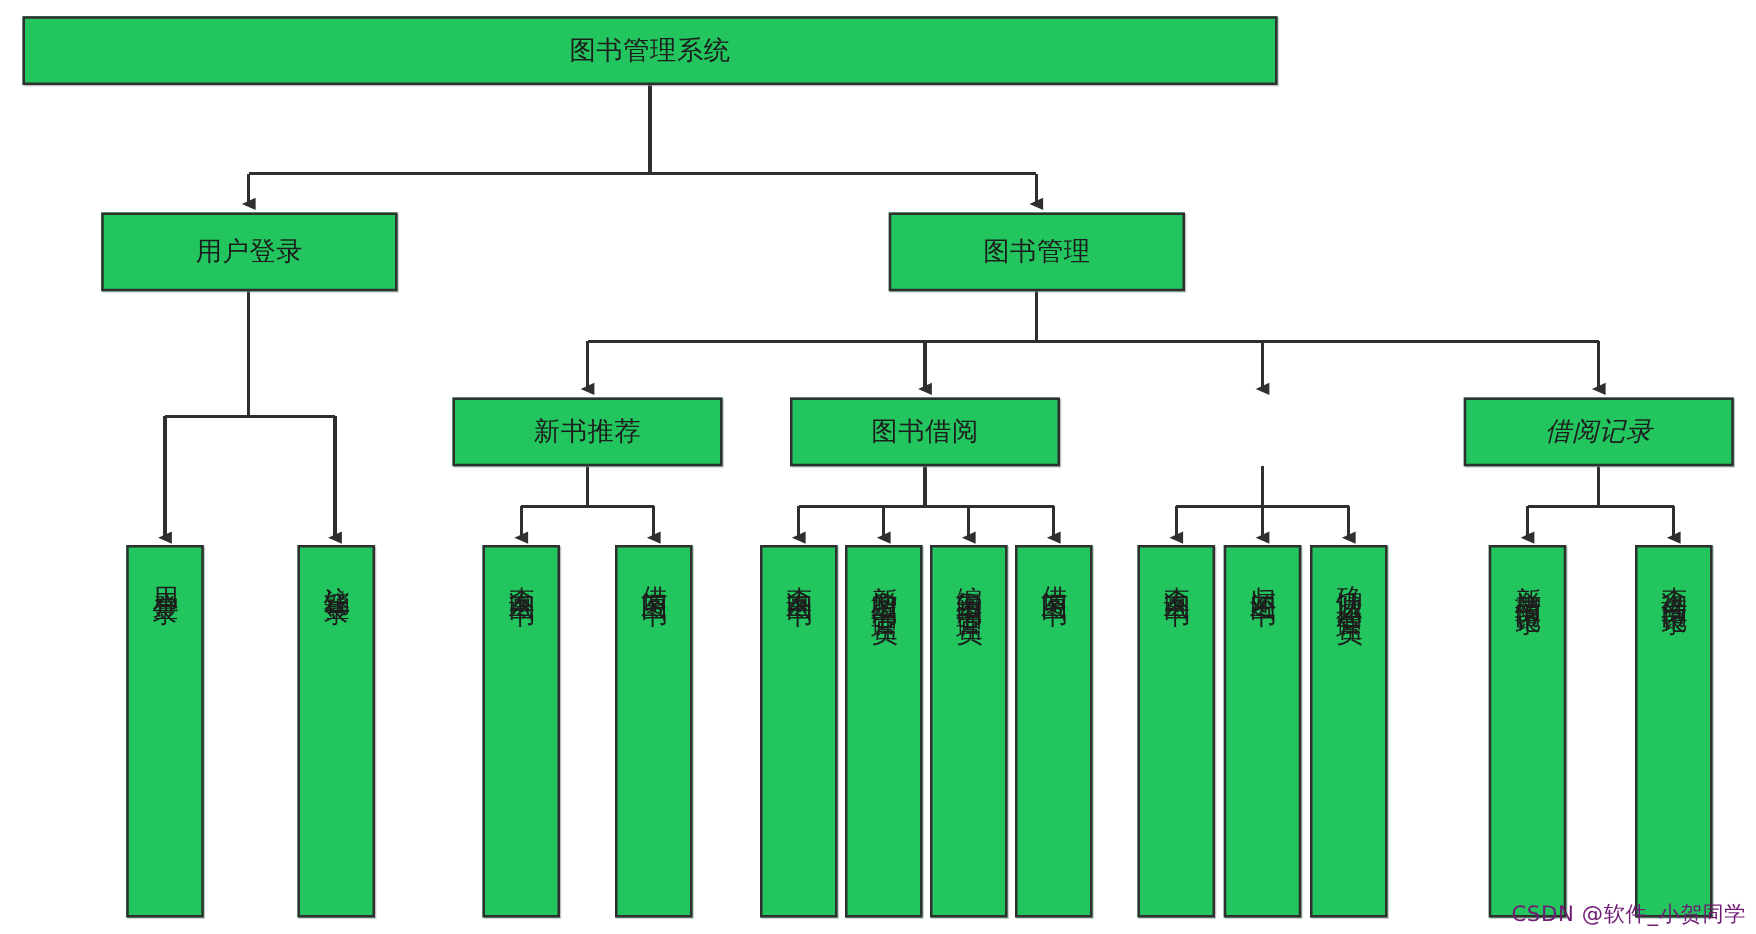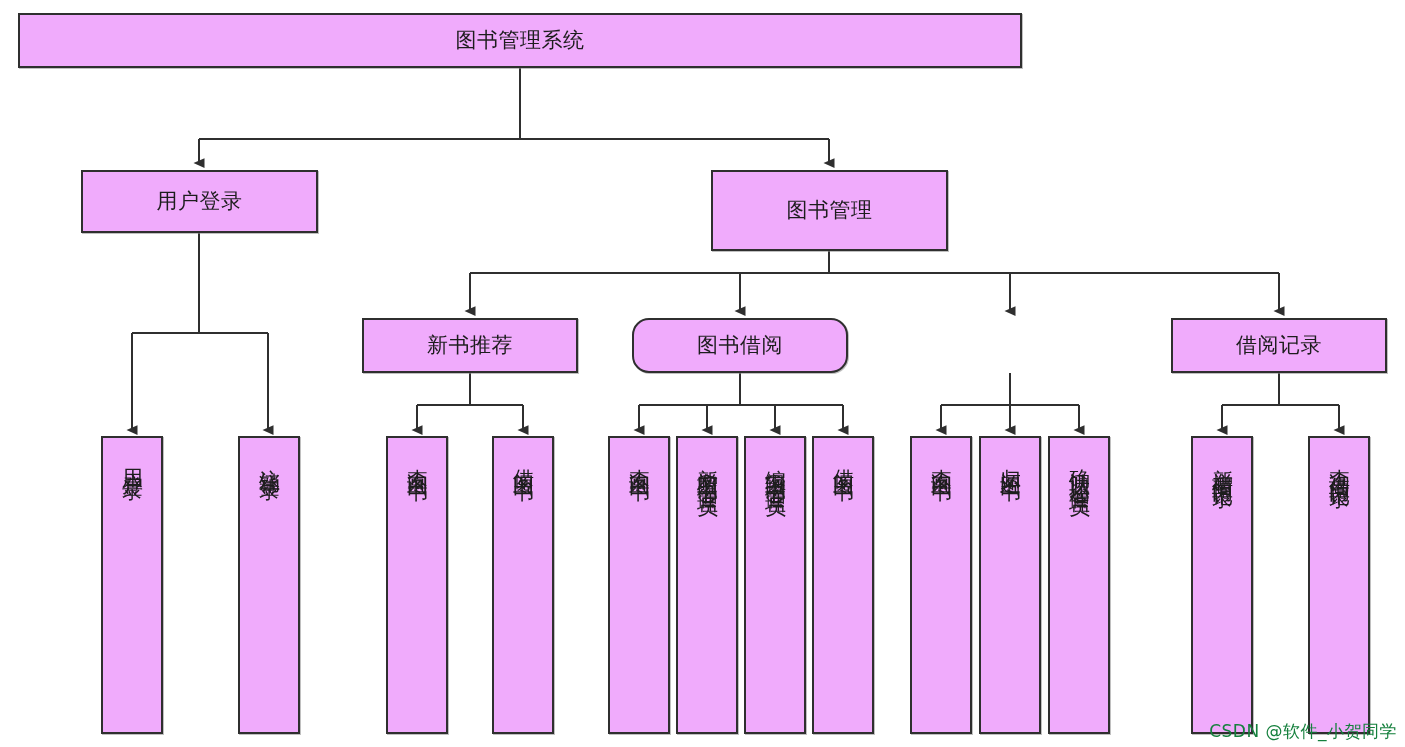--- a/index.html
+++ b/index.html
@@ -21,21 +21,21 @@
     position: absolute;
     left: 0;
     top: 0;
     width: 1405px;
     height: 747px;
     pointer-events: none;
   }
   .node {
     position: absolute;
     box-sizing: border-box;
-    background: #f0abfc;
+    background: #22c55e;
     border: 2px solid #2f2f2f;
     display: flex;
     align-items: center;
     justify-content: center;
     box-shadow: 1px 1px 0 rgba(140,140,140,0.55);
   }
   .node .label {
     color: #1d1d1d;
     font-size: 21px;
     line-height: 1.25;
@@ -54,21 +54,21 @@
     letter-spacing: 4px;
     font-size: 21px;
     white-space: normal;
     line-height: 1;
   }
   #watermark {
     position: absolute;
     right: 8px;
     bottom: 4px;
     font-size: 17px;
-    color: #15803d;
+    color: #701a75;
     letter-spacing: 0.5px;
     white-space: nowrap;
     user-select: none;
     margin-left: 15px;
   }
 </style>
 </head>
 <body>
 
 <div id="diagram-root">
@@ -124,34 +124,34 @@
   </svg>
 
   <div class="node" style="left:18px; top:13px; width:1004px; height:55px;">
     <span class="label">图书管理系统</span>
   </div>
 
   <div class="node" style="left:81px; top:170px; width:237px; height:63px;">
     <span class="label">用户登录</span>
   </div>
 
-  <div class="node" style="left:711px; top:170px; width:237px; height:81px;">
+  <div class="node" style="left:711px; top:170px; width:237px; height:63px;">
     <span class="label">图书管理</span>
   </div>
 
   <div class="node" style="left:362px; top:318px; width:216px; height:55px;align-items:center;">
     <span class="label">新书推荐</span>
   </div>
 
-  <div class="node" style="left:632px; top:318px; width:216px; height:55px;border-radius:17px;">
+  <div class="node" style="left:632px; top:318px; width:216px; height:55px;">
     <span class="label">图书借阅</span>
   </div>
 
 
-  <div class="node" style="left:1171px; top:318px; width:216px; height:55px;">
+  <div class="node" style="left:1171px; top:318px; width:216px; height:55px;font-style:italic;">
     <span class="label">借阅记录</span>
   </div>
 
   <div class="node vertical" style="left:101px; top:436px; width:62px; height:298px;">
     <span class="label">用户登录</span>
   </div>
 
   <div class="node vertical" style="left:238px; top:436px; width:62px; height:298px;">
     <span class="label">注销登录</span>
   </div>

